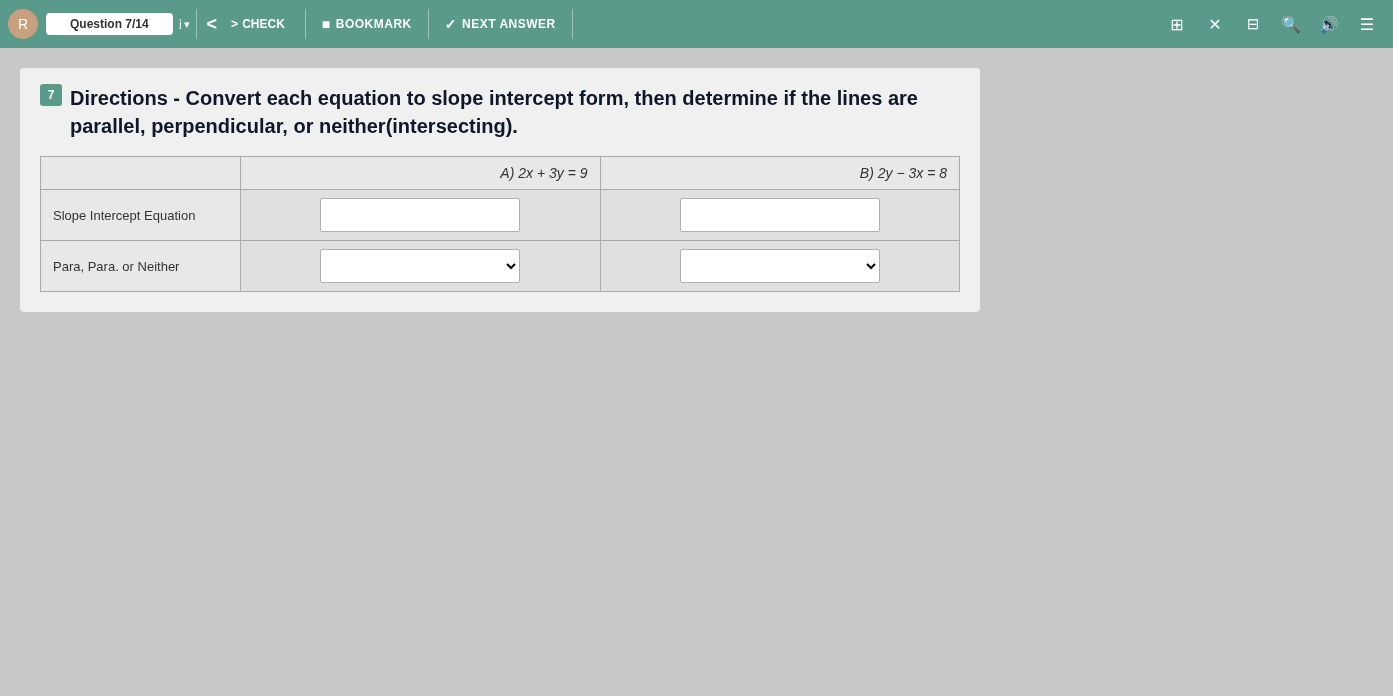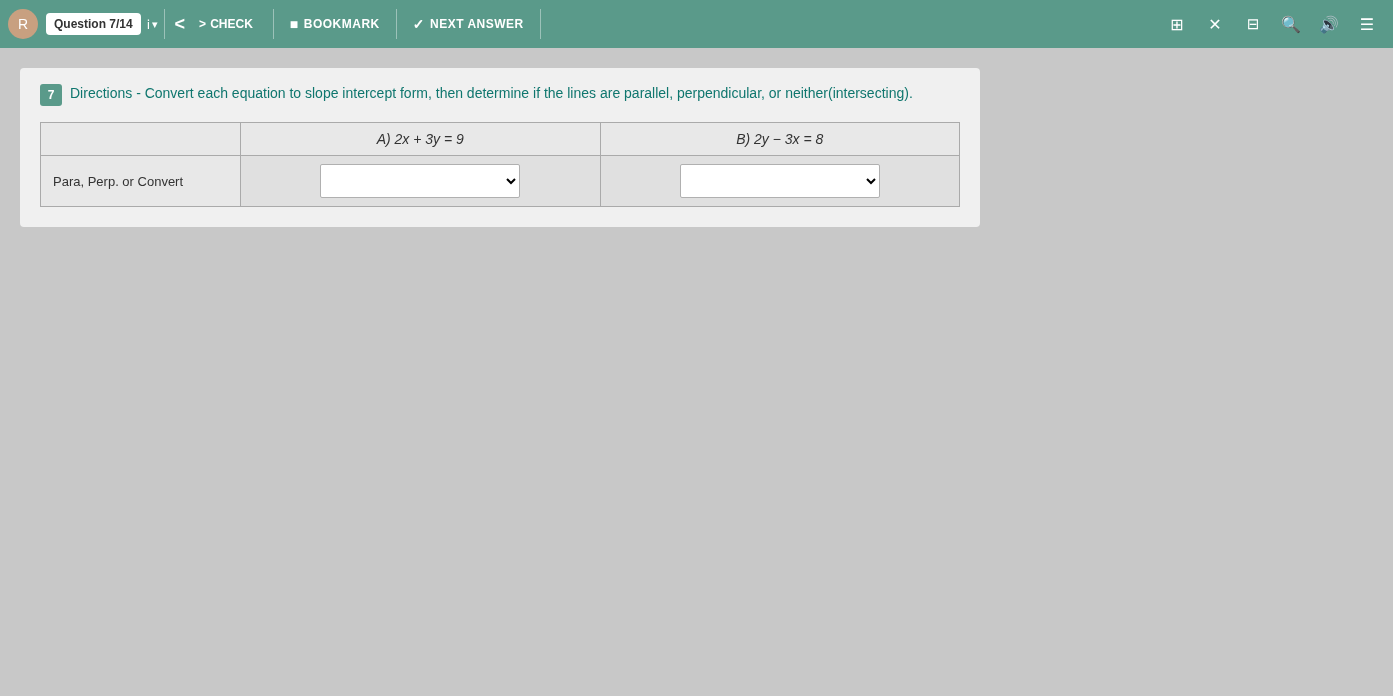--- a/index.html
+++ b/index.html
@@ -37,21 +37,21 @@
       justify-content: center;
       color: #fff;
       font-size: 14px;
       margin-right: 8px;
       flex-shrink: 0;
     }
 
     .toolbar-question-label {
       background: #fff;
       border-radius: 4px;
-      padding: 4px 8px;
+      padding: 4px 24px;
       font-size: 12px;
       color: #333;
       font-weight: bold;
       margin-right: 6px;
     }
 
     .toolbar-info-btn {
       display: flex;
       align-items: center;
       justify-content: center;
@@ -161,23 +161,23 @@
       flex-shrink: 0;
     }
 
     .question-header {
       display: flex;
       align-items: flex-start;
       margin-bottom: 16px;
     }
 
     .question-directions {
-      font-size: 14px;
-      font-weight: normal;
-      color: #0f766e;
+      font-size: 20px;
+      font-weight: bold;
+      color: #0f172a;
       line-height: 1.4;
     }
 
     
     .answer-table {
       width: 100%;
       border-collapse: collapse;
       margin-top: 4px;
     }
 
@@ -185,21 +185,21 @@
       border: 1px solid #aaa;
       padding: 8px 12px;
       font-size: 13px;
       color: #333;
       vertical-align: middle;
     }
 
     .answer-table th {
       background: #e8e8e8;
       font-weight: normal;
-      text-align: center;
+      text-align: right;
     }
 
     .answer-table td:first-child {
       background: #e8e8e8;
       font-weight: normal;
       width: 200px;
       text-align: left;
     }
 
     .answer-input {
@@ -310,21 +310,30 @@
           <th>
             <span class="math-text">A) 2<i>x</i> + 3<i>y</i> = 9</span>
           </th>
           <th>
             <span class="math-text">B) 2<i>y</i> − 3<i>x</i> = 8</span>
           </th>
         </tr>
       </thead>
       <tbody>
         <tr>
-          <td>Para, Perp. or Convert</td>
+          <td>Slope Intercept Equation</td>
+          <td style="text-align:center; background:#e0e0e0;">
+            <input type="text" class="answer-input" style="">
+          </td>
+          <td style="text-align:center; background:#e0e0e0;">
+            <input type="text" class="answer-input" style="">
+          </td>
+        </tr>
+        <tr>
+          <td>Para, Para. or Neither</td>
           <td style="text-align:center; background:#e0e0e0;">
             <select class="answer-select">
               <option value=""></option>
               <option value="Parallel">Parallel</option>
               <option value="Perpendicular">Perpendicular</option>
               <option value="Neither">Neither</option>
             </select>
           </td>
           <td style="text-align:center; background:#e0e0e0;">
             <select class="answer-select">

